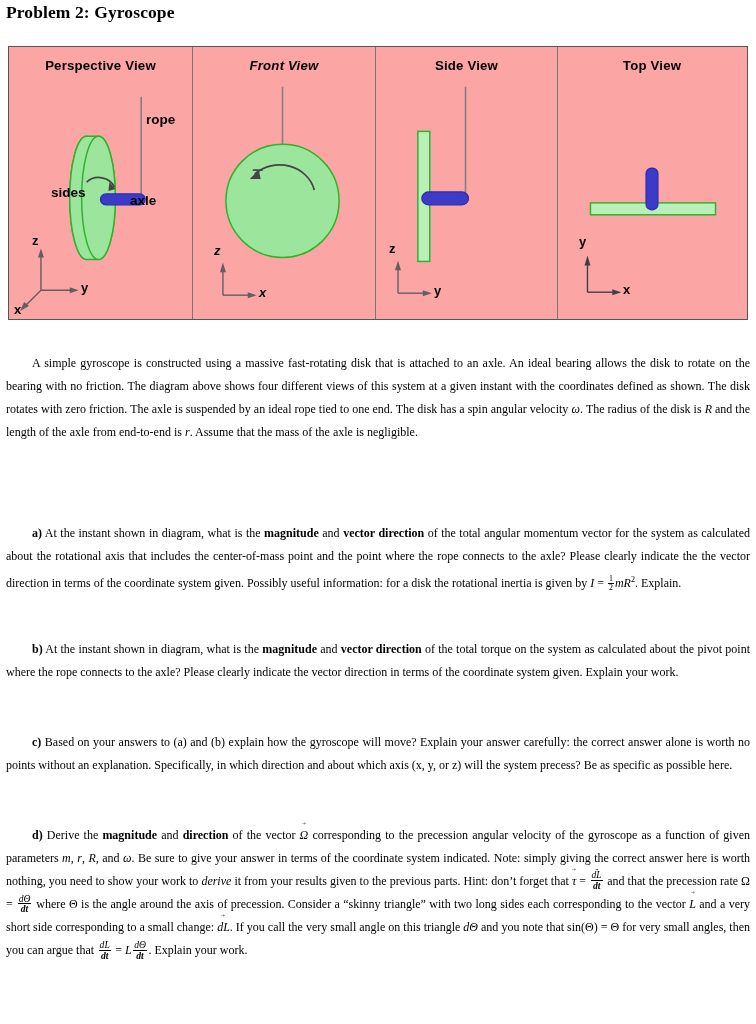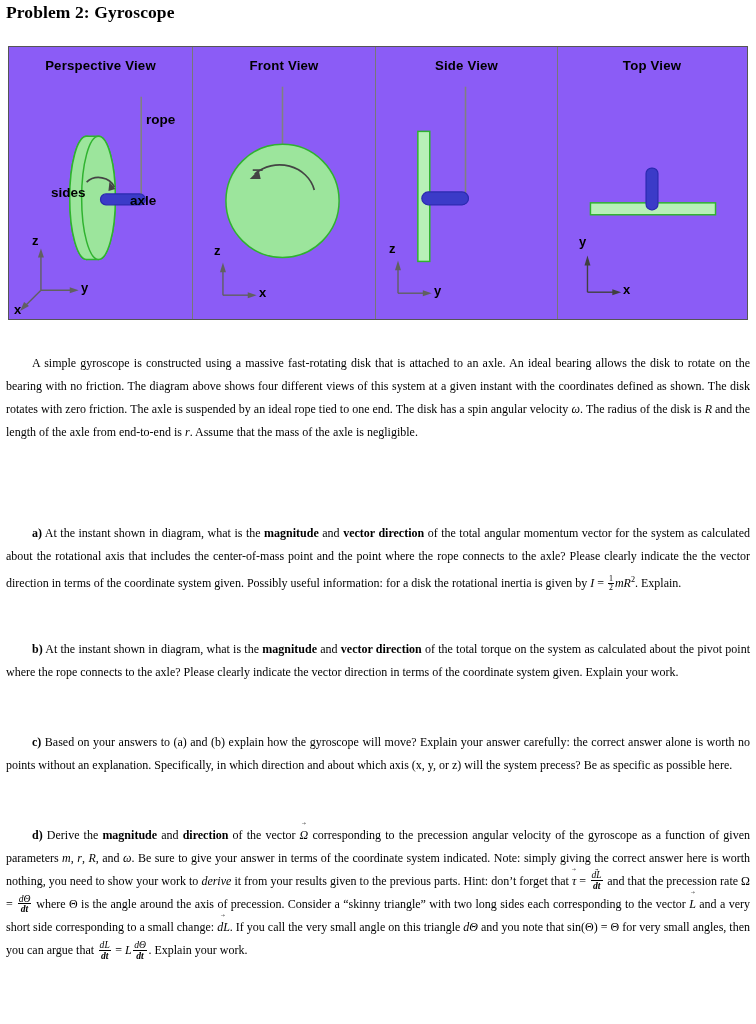--- a/index.html
+++ b/index.html
@@ -36,31 +36,31 @@
   
   .figure-frame {
     position: absolute;
     left: 8px;
     top: 46px;
     width: 740px;
     height: 274px;
     border: 1.6px solid #555555;
     box-sizing: border-box;
     display: flex;
-    background: #8b5cf6;
+    background: #fca5a5;
   }
   .panel {
     position: relative;
     height: 100%;
     box-sizing: border-box;
     border-right: 1.2px solid #777777;
   }
   .panel:last-child { border-right: none; }
   .panel-perspective { width: 184px; }
-  .panel-front { width: 183px; }
+  .panel-front { width: 183px; font-style: italic; }
   .panel-side { width: 182px; }
   .panel-top { width: 188px; }
 
   .panel-title {
     position: absolute;
     top: 11px;
     left: 0;
     width: 100%;
     text-align: center;
     font-family: "Liberation Sans", sans-serif;

